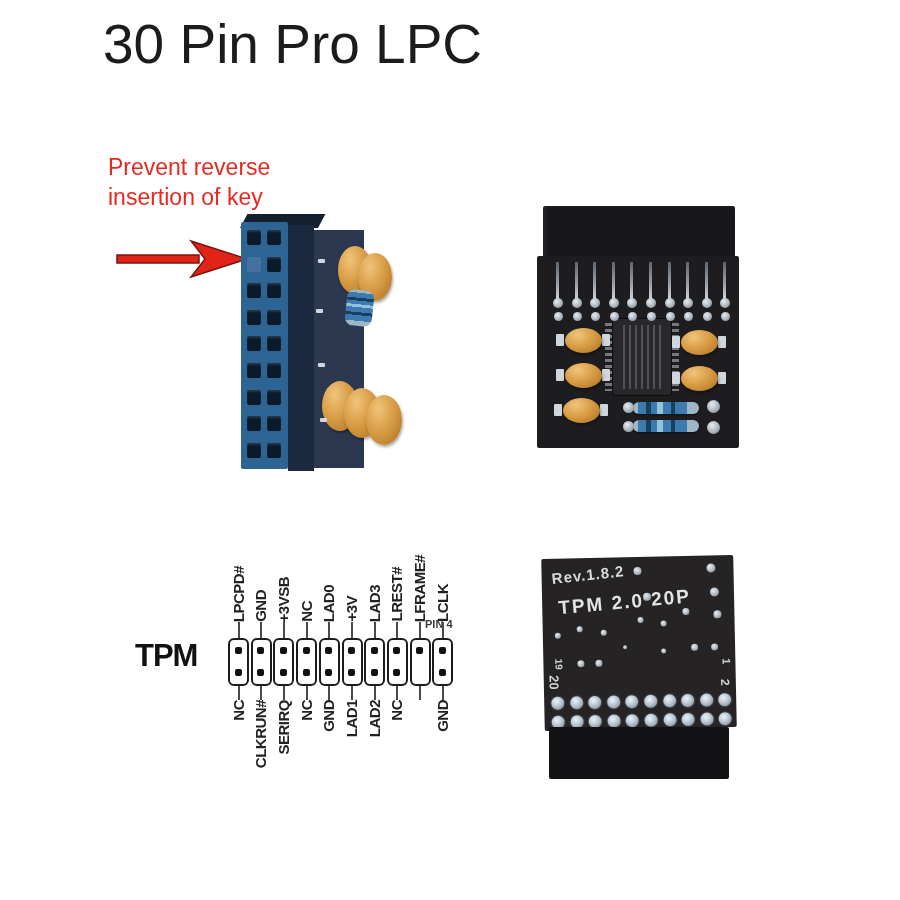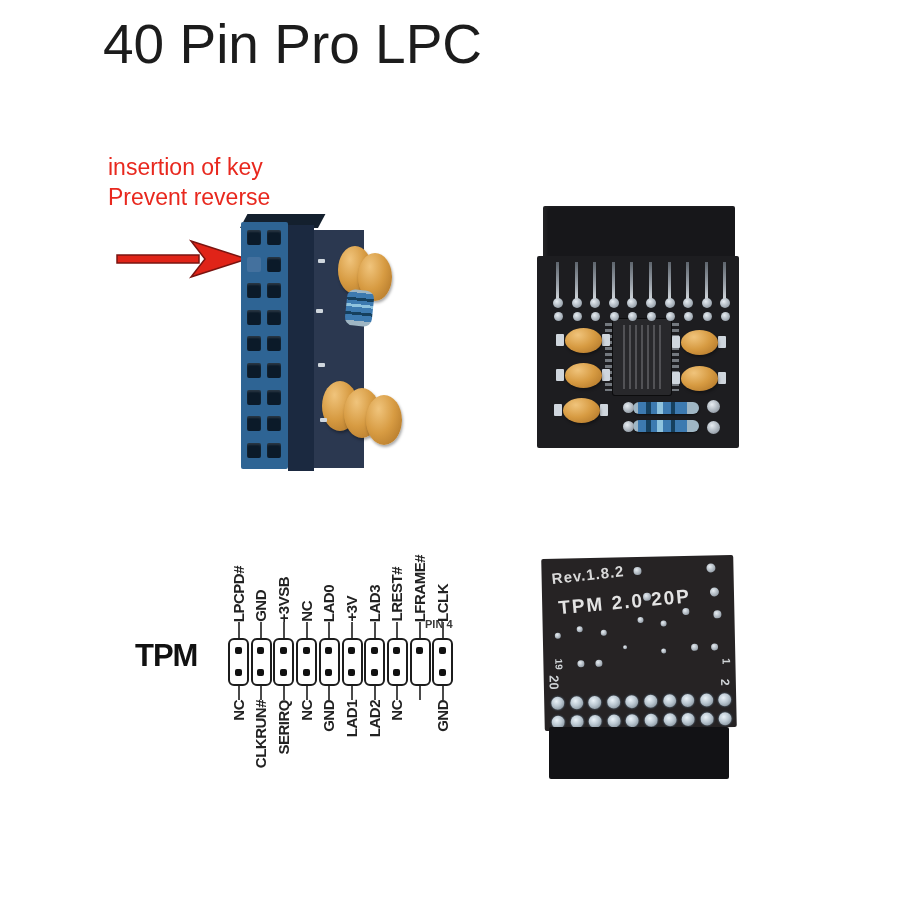--- a/index.html
+++ b/index.html
@@ -83,25 +83,25 @@
     background:radial-gradient(circle at 40% 35%, #eaf2f8 0%, #b9c6d0 45%, #6f7b85 100%);
     box-shadow:0 0 2px rgba(140,190,230,.6);}
   #bk-conn{left:6px;top:182px;width:180px;height:52px;background:#121215;border-radius:2px;}
 
   
   #arrow{left:113px;top:238px;width:140px;height:42px;}
 </style>
 </head>
 <body>
 
-<div class="abs" id="title">40 Pin Pro LPC</div>
+<div class="abs" id="title">30 Pin Pro LPC</div>
 
 <div class="abs" id="annotation">
+  <div>Prevent reverse</div>
   <div>insertion of key</div>
-  <div>Prevent reverse</div>
 </div>
 
 <svg class="abs" id="arrow" viewBox="0 0 140 42">
   <polygon points="4,17 86,17 86,25 4,25" fill="#e02418" stroke="#7a1410" stroke-width="1.5"></polygon>
   <polygon points="78,3 134,21 78,39 92,21" fill="#e02418" stroke="#7a1410" stroke-width="1.5"></polygon>
 </svg>
 
 <div class="abs" id="photo-blue">
   <div class="abs" id="bc-topface"></div>
   <div class="abs" id="bc-side"></div>

